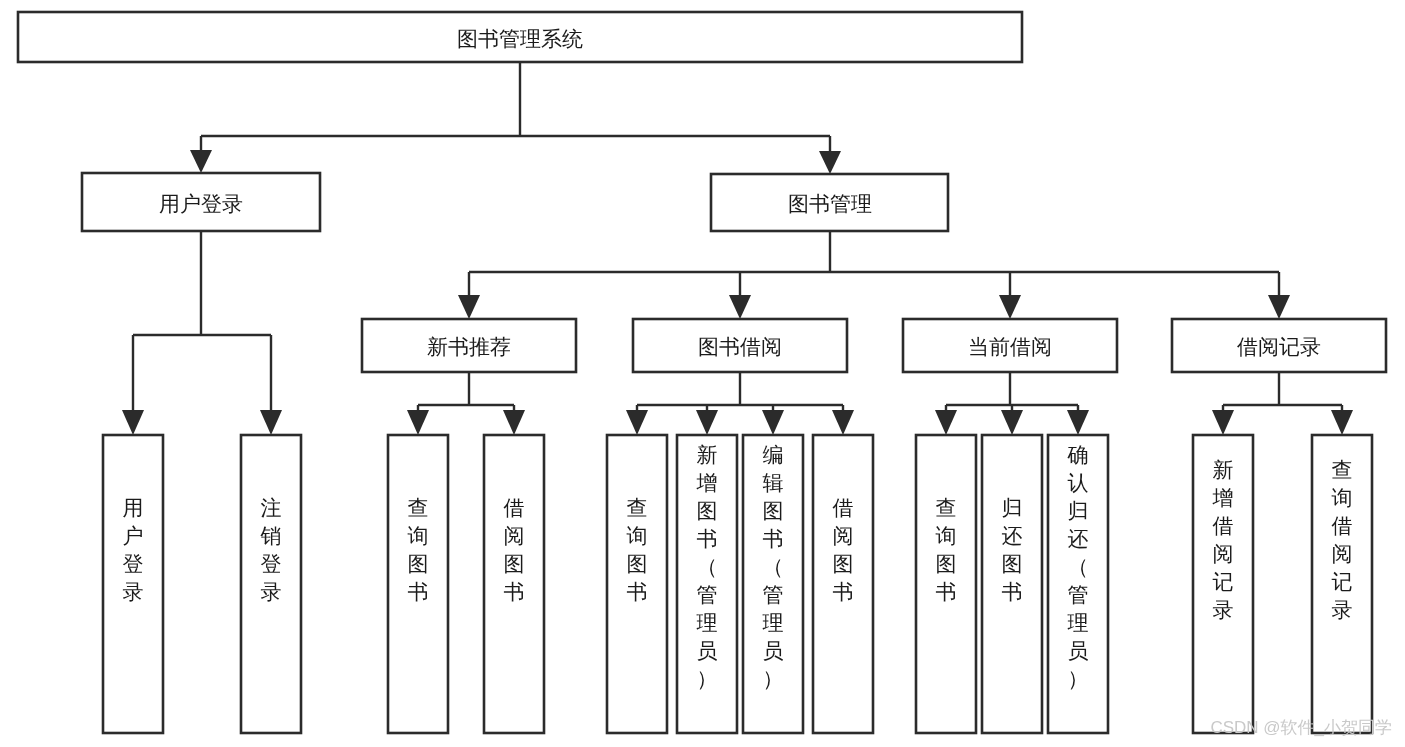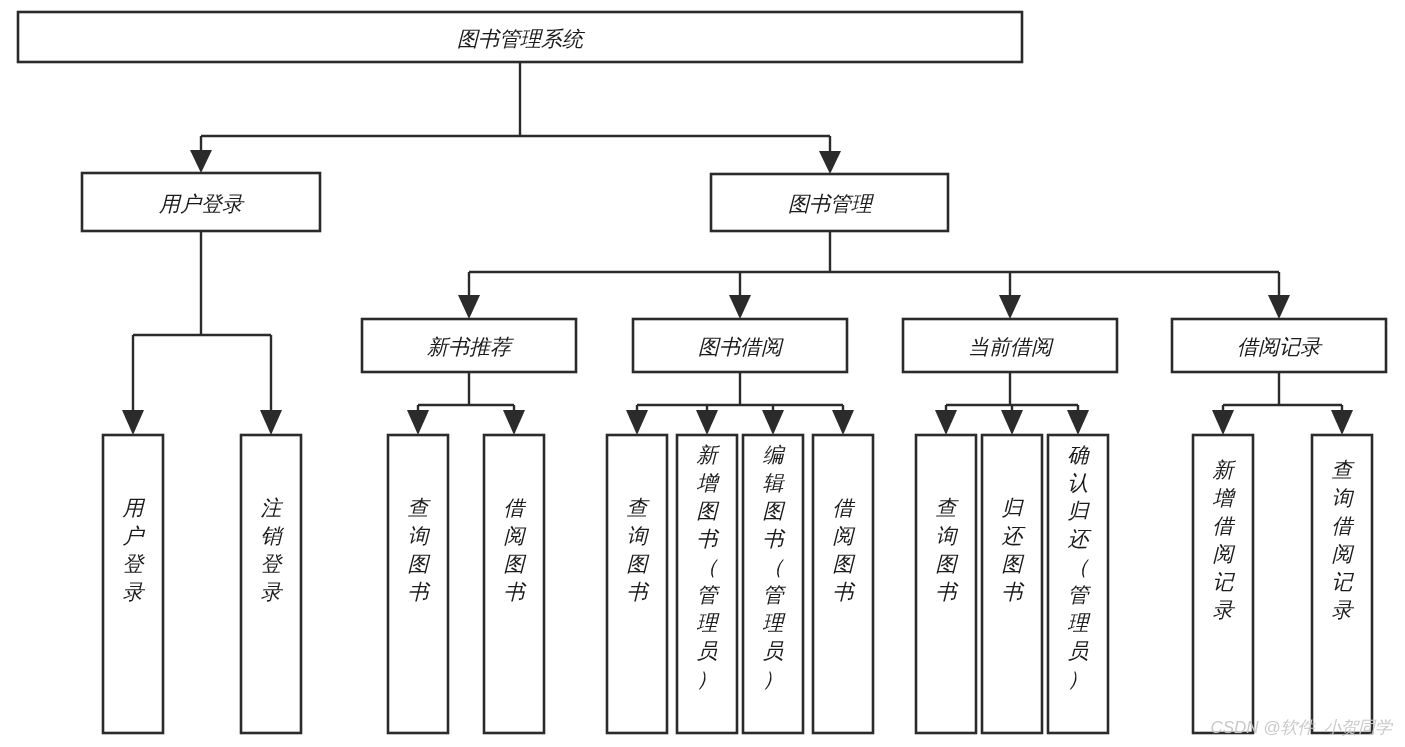--- a/index.html
+++ b/index.html
@@ -11,21 +11,20 @@
     width: 1405px;
     height: 747px;
     overflow: hidden;
     font-family: "Liberation Sans", "DejaVu Sans", sans-serif;
   }
   #diagram-root {
     position: relative;
     width: 1405px;
     height: 747px;
     background: #ffffff;
-    font-style: italic;
   }
   svg.diagram-canvas {
     position: absolute;
     top: 0;
     left: 0;
     width: 1405px;
     height: 747px;
     display: block;
   }
   .node-box {

